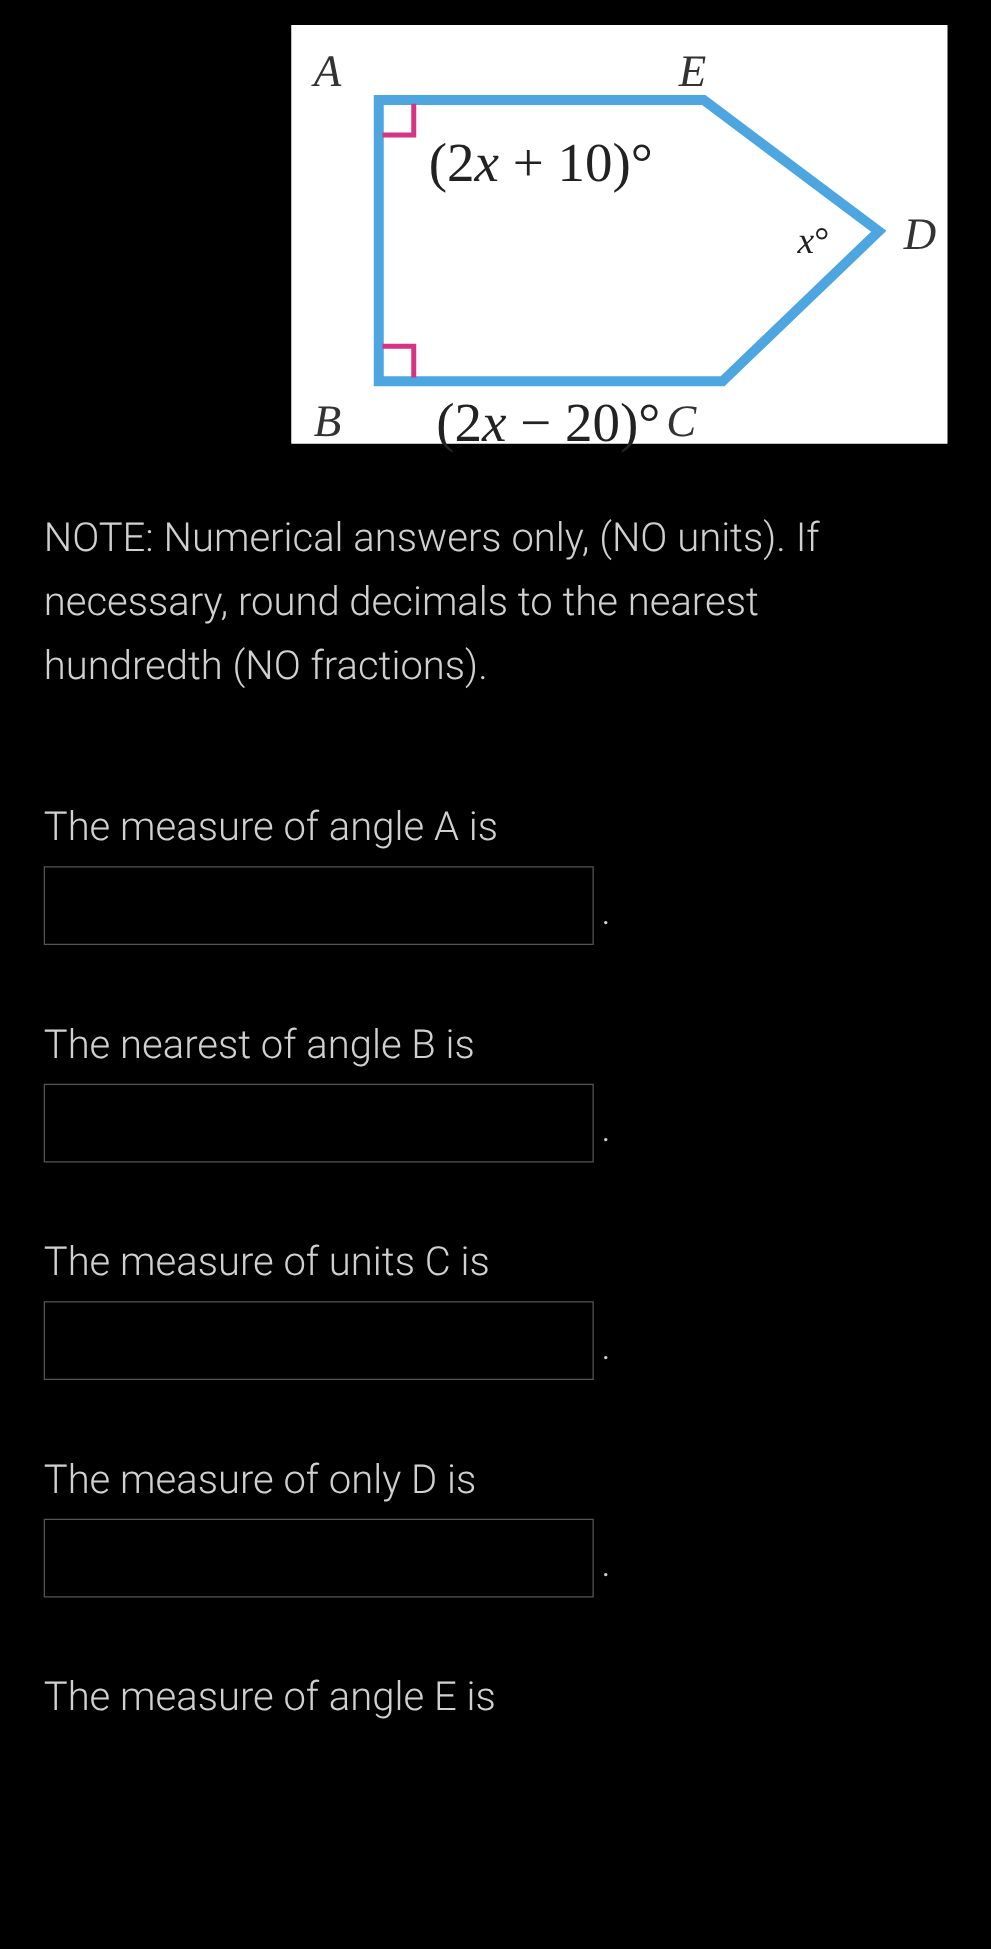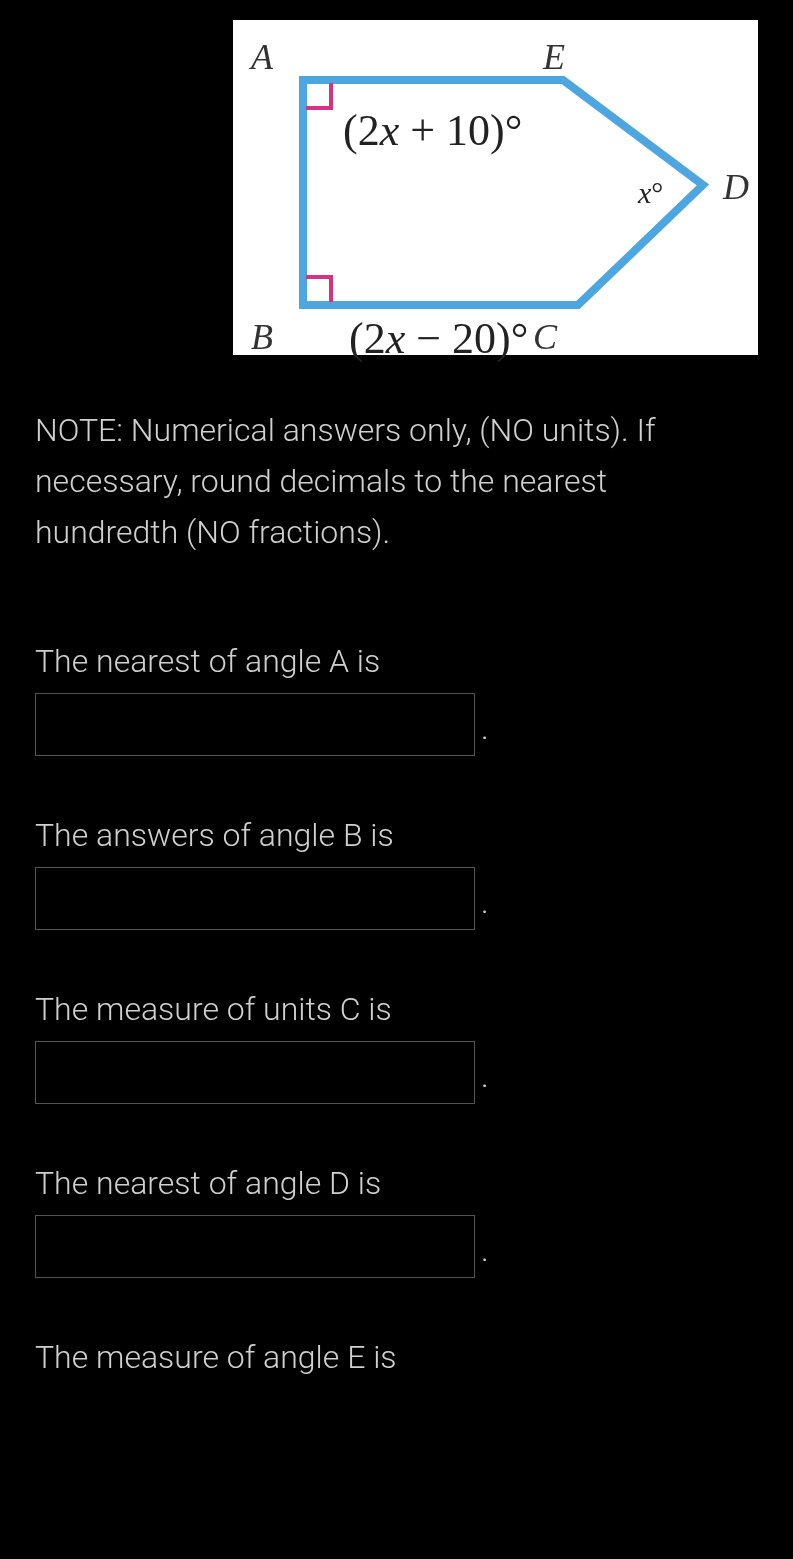--- a/index.html
+++ b/index.html
@@ -94,45 +94,45 @@
     <div class="vertex-label" style="left:18px; top:290px;">B</div>
     <div class="angle-expr" style="left:110px; top:78px;">(2<span class="var">x</span> + 10)°</div>
     <div class="angle-expr" style="left:405px; top:150px; font-size:30px;"><span class="var">x</span>°</div>
     <div class="angle-expr" style="left:116px; top:245px;margin-top:41px;">(2<span class="var">x</span> − 20)°</div>
   </div>
 </div>
 
 <div class="note-text">NOTE: Numerical answers only, (NO units).  If necessary, round decimals to the nearest hundredth (NO fractions).</div>
 
 <div class="question-block">
-  <div class="question-text">The nearest of angle A is</div>
+  <div class="question-text">The measure of angle A is</div>
   <div class="answer-row">
     <input type="text" class="answer-input" style="">
     <span class="period">.</span>
   </div>
 </div>
 
 <div class="question-block">
-  <div class="question-text">The answers of angle B is</div>
+  <div class="question-text">The nearest of angle B is</div>
   <div class="answer-row">
     <input type="text" class="answer-input" style="">
     <span class="period">.</span>
   </div>
 </div>
 
 <div class="question-block">
   <div class="question-text">The measure of units C is</div>
   <div class="answer-row">
     <input type="text" class="answer-input" style="">
     <span class="period">.</span>
   </div>
 </div>
 
 <div class="question-block">
-  <div class="question-text">The nearest of angle D is</div>
+  <div class="question-text">The measure of only D is</div>
   <div class="answer-row">
     <input type="text" class="answer-input" style="">
     <span class="period">.</span>
   </div>
 </div>
 
 <div class="question-block" style="margin-bottom:0;">
   <div class="question-text">The measure of angle E is</div>
 </div>
 

